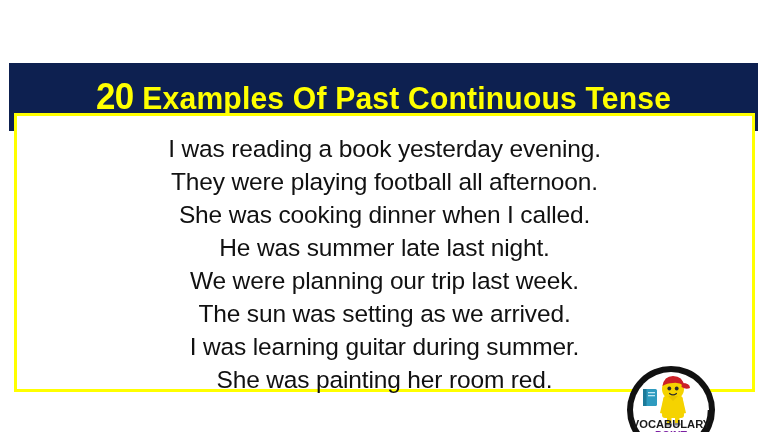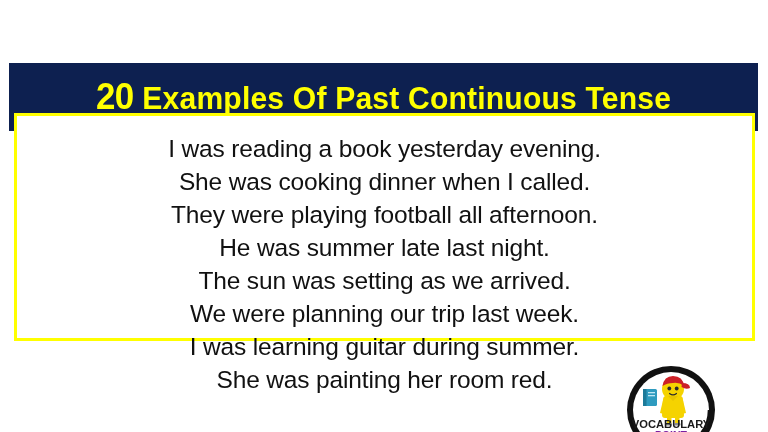--- a/index.html
+++ b/index.html
@@ -54,21 +54,21 @@
     font-weight: bold;
     letter-spacing: -0.5px;
   }
 
   
   #content-box {
     position: absolute;
     left: 14px;
     top: 113px;
     width: 741px;
-    height: 228px;
+    height: 279px;
     border: 3px solid #ffff00;
     box-sizing: border-box;
     background: #ffffff;
   }
 
   #sentence-list {
     position: absolute;
     left: 0;
     top: 16px;
     width: 100%;
@@ -102,25 +102,25 @@
 <div id="slide">
 
   <div id="title-banner">
     <div id="title-text"><span id="title-count">20</span><span id="title-rest"> Examples Of Past Continuous Tense</span></div>
   </div>
 
   <div id="content-box">
 
     <ul id="sentence-list">
       <li>I was reading a book yesterday evening.</li>
+      <li>They were playing football all afternoon.</li>
       <li>She was cooking dinner when I called.</li>
-      <li>They were playing football all afternoon.</li>
       <li>He was summer late last night.</li>
+      <li>We were planning our trip last week.</li>
       <li>The sun was setting as we arrived.</li>
-      <li>We were planning our trip last week.</li>
       <li>I was learning guitar during summer.</li>
       <li>She was painting her room red.</li>
     </ul>
 
     <div id="logo">
       <svg viewBox="0 0 94 94" width="94" height="94" xmlns="http://www.w3.org/2000/svg">
         <defs>
           <clipPath id="circleClip">
             <circle cx="47" cy="47" r="41"></circle>
           </clipPath>

